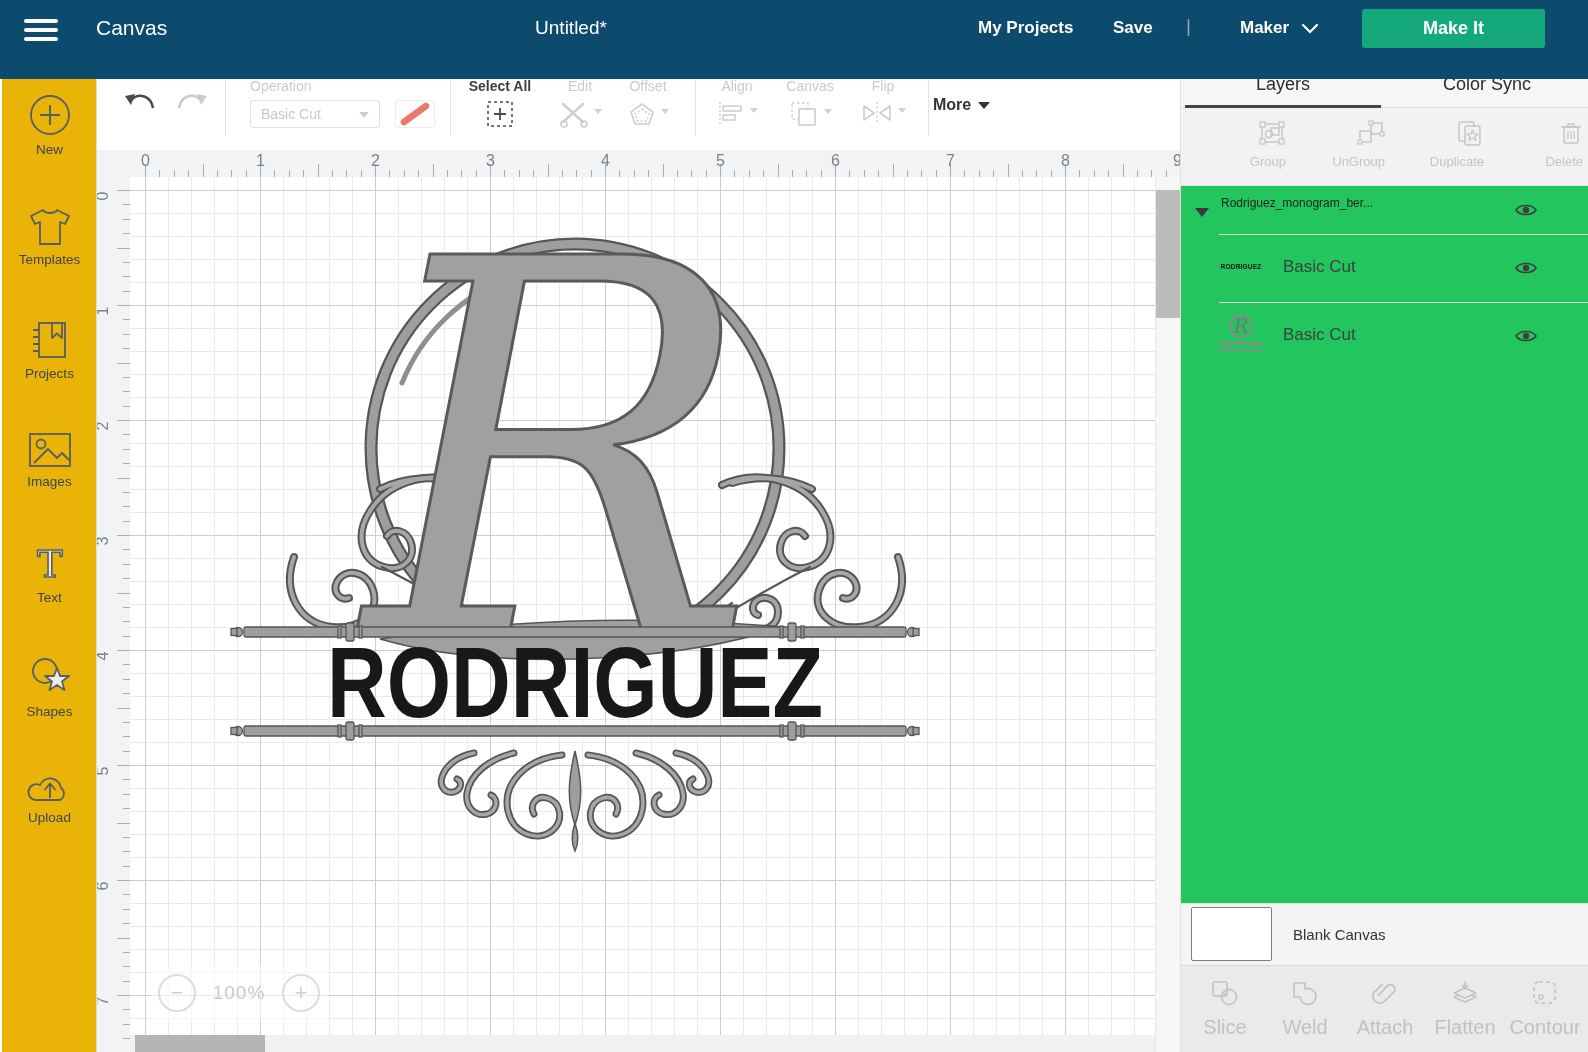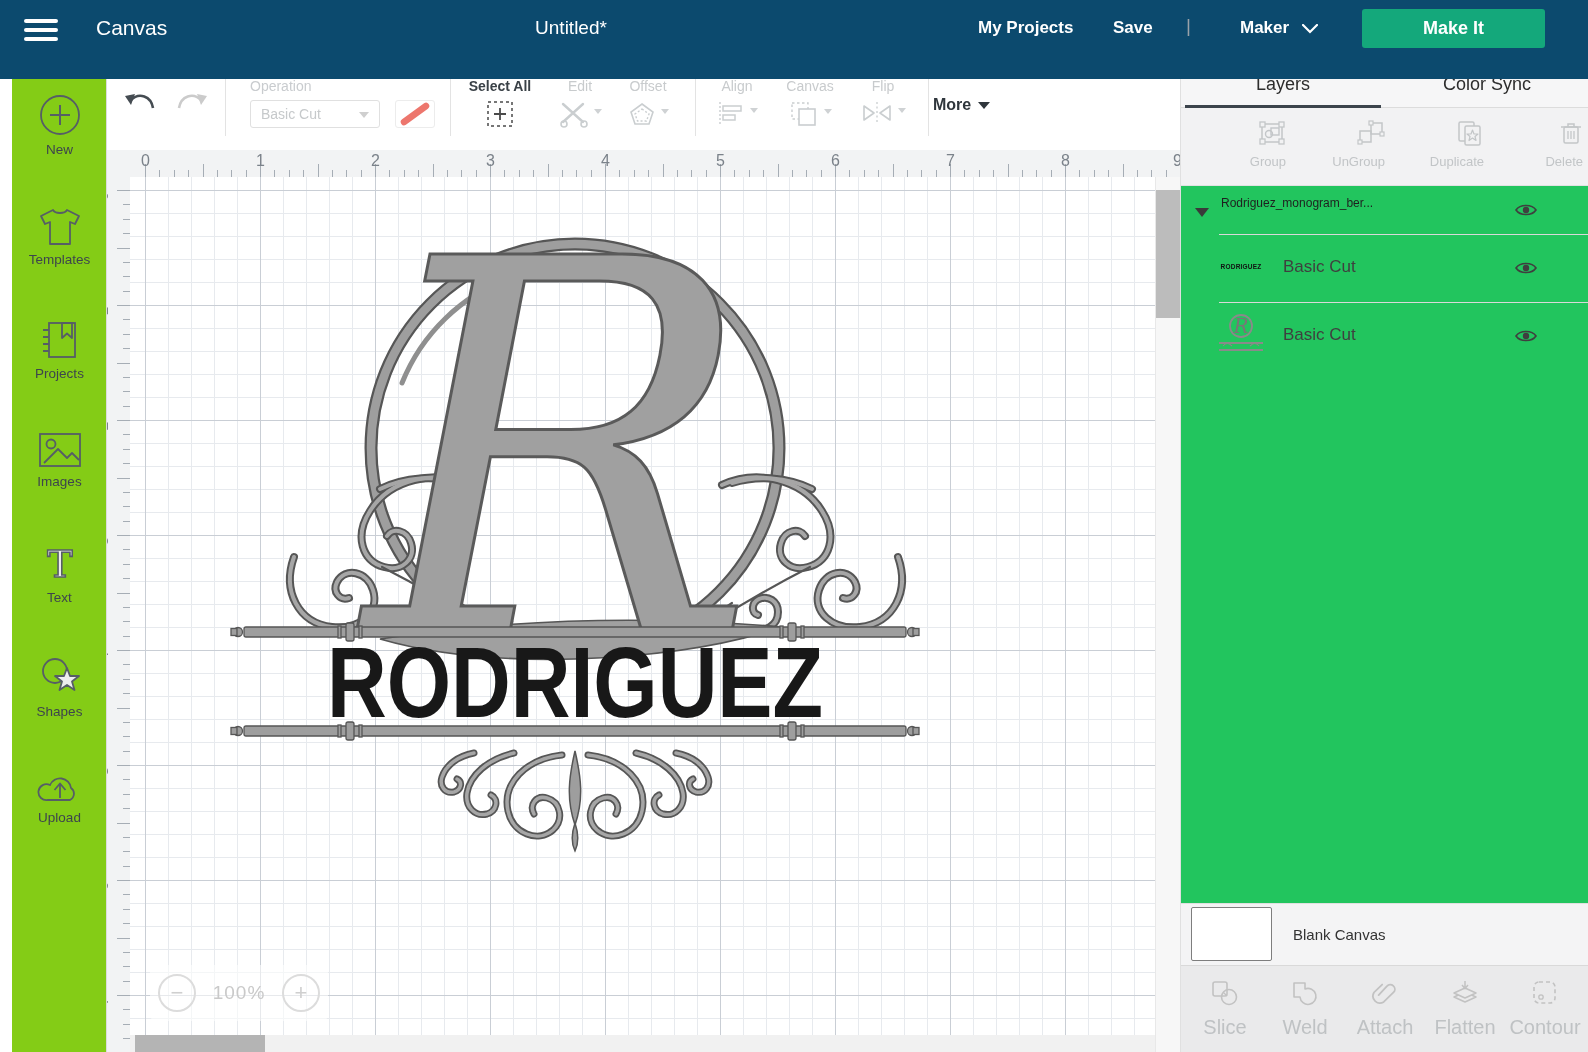--- a/index.html
+++ b/index.html
@@ -16,21 +16,21 @@
   .tb-link { position:absolute; top:18px; color:#fff; font-size:17px; font-weight:700; cursor:pointer; }
   .tb-myprojects { left:978px; }
   .tb-save { left:1113px; }
   .tb-sep { position:absolute; left:1186px; top:15px; color:#9aa2a9; font-size:19px; font-weight:300; }
   .tb-maker { left:1240px; }
   .tb-chevron { position:absolute; left:1302px; top:24px; width:16px; height:10px; }
   .makeit { position:absolute; left:1362px; top:9px; width:183px; height:39px; background:#14a87b; border:none;
             border-radius:3px; color:#fff; font-size:18px; font-weight:600; font-family:inherit; cursor:pointer; }
 
   
-  .leftrail { position:absolute; left:12px; top:62px; width:95px; height:990px; background:#84cc16; border-right:1px solid #dcdcdc; z-index:20; }
+  .leftrail { position:absolute; left:2px; top:62px; width:95px; height:990px; background:#eab308; border-right:1px solid #dcdcdc; z-index:20; }
   .rail-item { position:absolute; left:0; width:95px; text-align:center; cursor:pointer; }
   .rail-item svg { display:block; margin:0 auto; }
   .rail-label { display:block; margin-top:6px; font-size:13.5px; color:#3d454d; }
 
   
   .toolbar { position:absolute; left:95px; top:62px; width:1085px; height:88px; background:#fff; z-index:10; }
   .vdiv { position:absolute; top:12px; width:1px; height:62px; background:#e3e3e3; }
   .tool-stack { position:absolute; width:80px; text-align:center; }
   .tool-label { display:block; font-size:14px; }
   .dis { color:#c8cbcd; }

